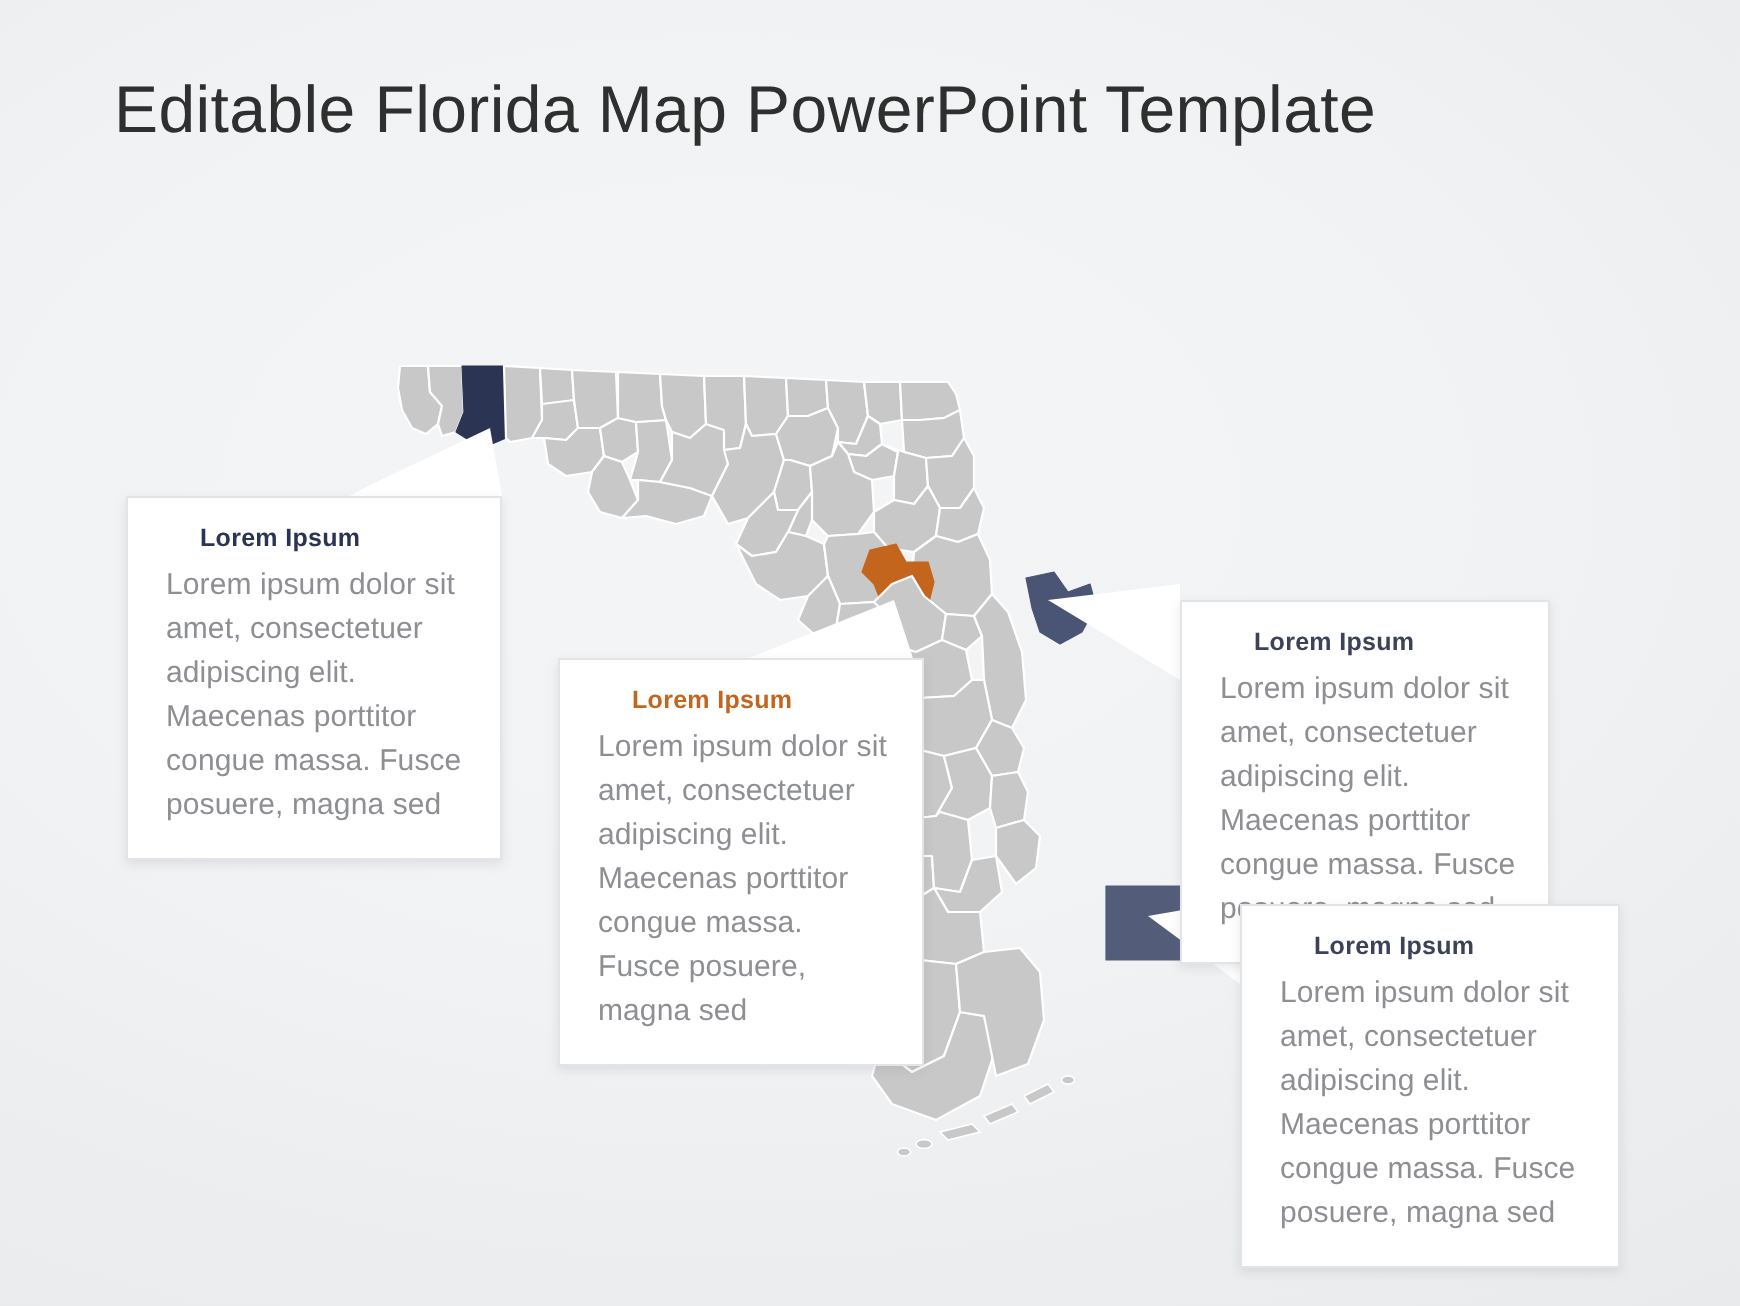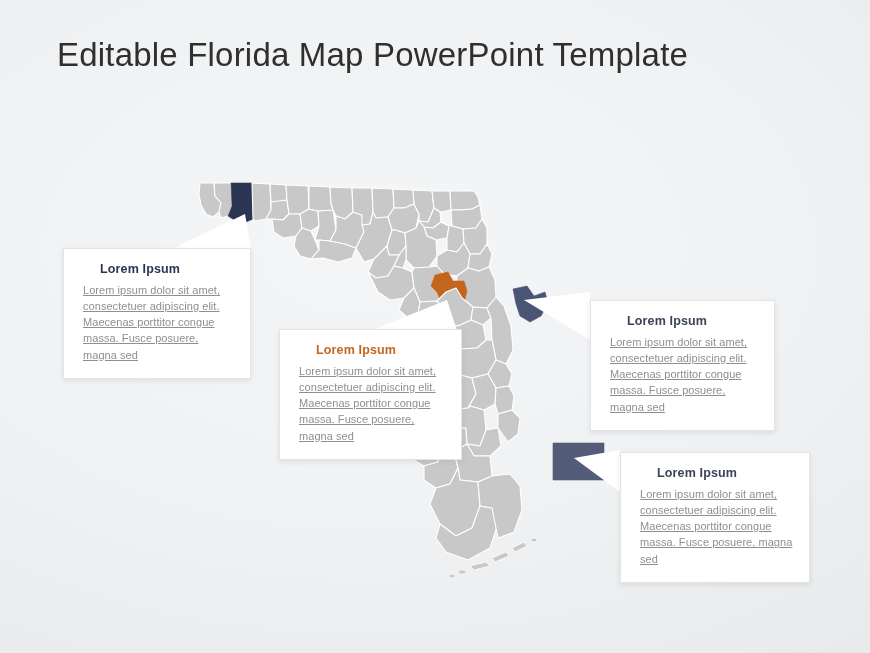--- a/index.html
+++ b/index.html
@@ -55,26 +55,25 @@
     padding: 13px 16px 15px 19px;
   }
   .callout .c-title {
     font-size: 12.5px;
     font-weight: bold;
     letter-spacing: 0.15px;
     margin: 0 0 5px 17px;
     line-height: 1.2;
   }
   .callout .c-body {
-    font-size: 11px;
+    font-size: 15px;
     line-height: 1.47;
     color: #8d8f93;
     margin: 0;
     letter-spacing: 0.05px;
-    text-decoration: underline;
   }
   .navy-title  { color: #2b3553; }
   .orange-title{ color: #c4651e; }
   .slate-title { color: #3c4359; }
 
   #callout-1 { left: 63px;  top: 248px; width: 188px; }
   #callout-2 { left: 279px; top: 329px; width: 183px; }
   #callout-3 { left: 590px; top: 300px; width: 185px; }
   #callout-4 { left: 620px; top: 452px; width: 190px; }
 

